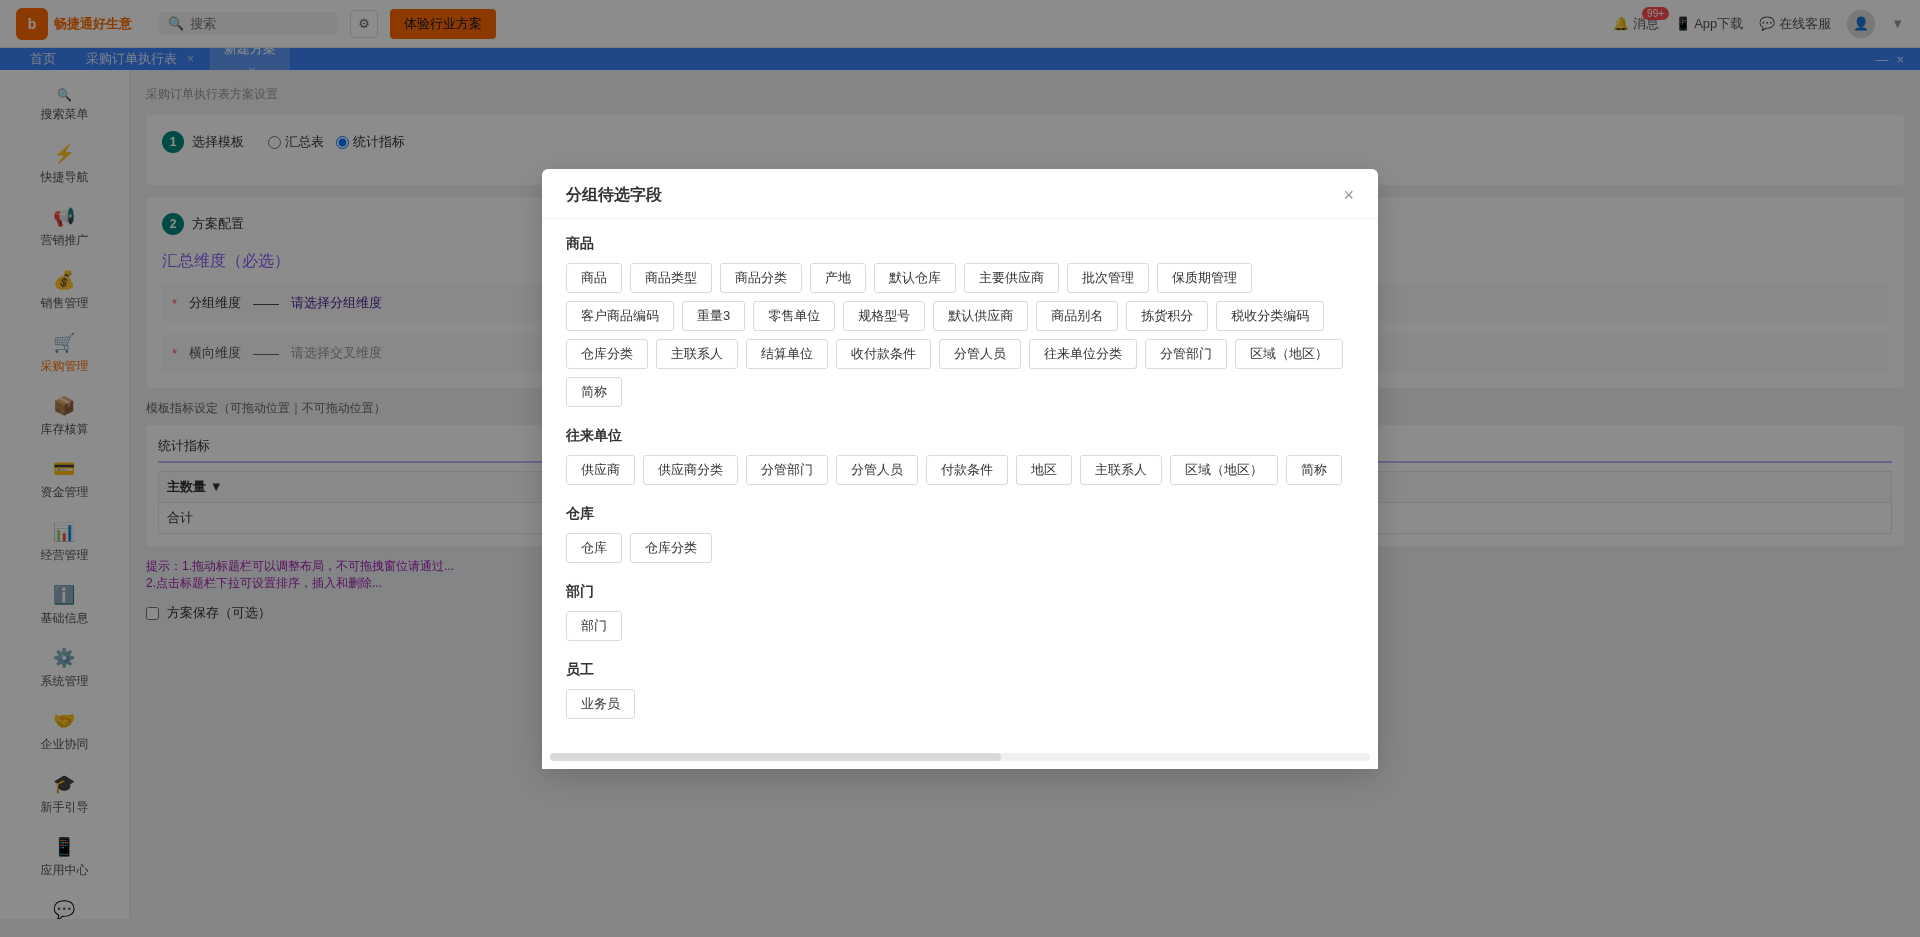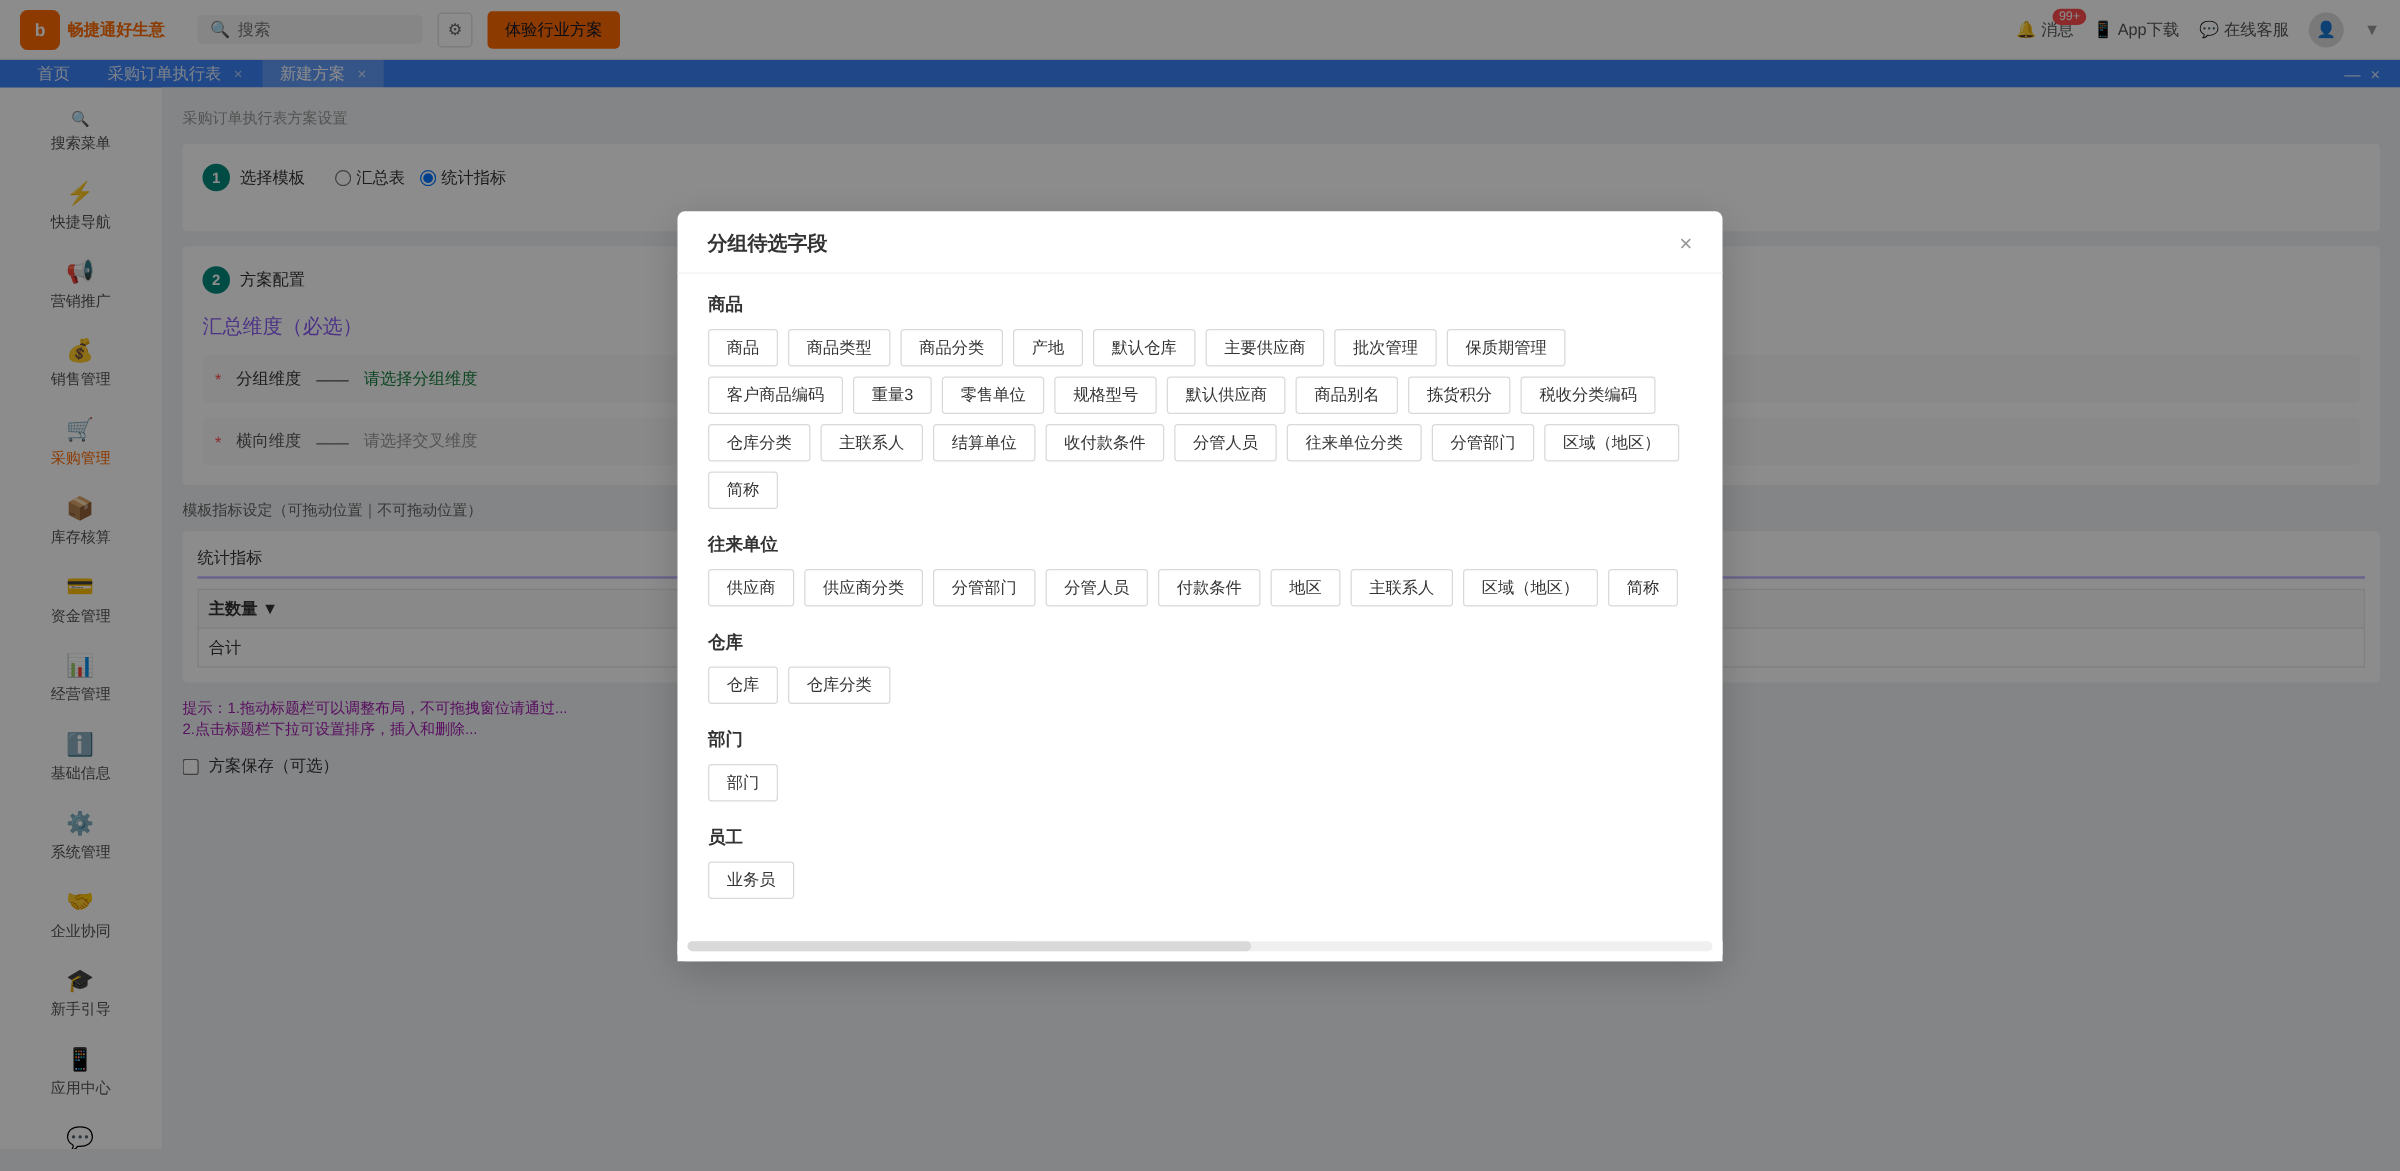--- a/index.html
+++ b/index.html
@@ -18,21 +18,21 @@
     .search-bar input { background: none; border: none; outline: none; font-size: 13px; color: #999; width: 120px; }
     .settings-btn { width: 28px; height: 28px; border: 1px solid #ddd; border-radius: 4px; display: flex; align-items: center; justify-content: center; cursor: pointer; color: #666; }
     .trial-btn { background: #ff6b00; color: #0f172a; border: none; border-radius: 4px; padding: 6px 14px; font-size: 13px; cursor: pointer; }
     .top-right { margin-left: auto; display: flex; align-items: center; gap: 16px; font-size: 13px; color: #555; }
     .notif-badge { position: relative; display: inline-flex; align-items: center; gap: 4px; }
     .badge { background: #ff4d4f; color: #fff; font-size: 10px; border-radius: 10px; padding: 1px 5px; position: absolute; top: -8px; right: -10px; }
 
     
     .nav-tabs { display: flex; align-items: center; height: 22px; background: #3b82f6; padding: 0 16px; gap: 2px; }
     .nav-tab { display: flex; align-items: center; gap: 6px; padding: 6px 14px; border-radius: 4px 4px 0 0; font-size: 13px; color: rgba(255,255,255,0.85); cursor: pointer; }
-    .nav-tab.active { background: rgba(255,255,255,0.2); color: #fff; font-weight: 500; }
+    .nav-tab.active { background: rgba(255,255,255,0.2); color: #fff; font-weight: 500; flex-direction: column; }
     .nav-tab-close { font-size: 12px; opacity: 0.7; margin-left: 4px; }
     .nav-close-all { margin-left: auto; display: flex; align-items: center; gap: 8px; color: rgba(255,255,255,0.8); font-size: 13px; }
 
     
     .main-layout { display: flex; height: calc(937px - 88px); }
 
     
     .sidebar { width: 130px; background: #fff; border-right: 1px solid #e8e8e8; display: flex; flex-direction: column; padding: 8px 0; overflow-y: auto; }
     .sidebar-item { display: flex; flex-direction: column; align-items: center; padding: 10px 8px; cursor: pointer; color: #555; gap: 4px; font-size: 12px; }
     .sidebar-item.active { color: #ff6b00; }
@@ -212,21 +212,21 @@
         <div class="step">
           <div class="step-num">2</div>
           <span class="step-label">方案配置</span>
         </div>
       </div>
       <div style="margin-top:8px; font-size:16px; color:#8b5cf6;">汇总维度（必选）</div>
       <div style="display:flex;align-items:center;gap:12px;margin:12px 0;background:#f9f9f9;padding:10px;border-radius:4px;">
         <span style="color:#ff4d4f;">*</span>
         <span>分组维度</span>
         <span>——</span>
-        <span style="color:#15803d;text-align:right;">请选择分组维度</span>
+        <span style="color:#4c1d95;text-align:right;">请选择分组维度</span>
       </div>
       <div style="margin-top:8px; font-size:13px; color:#555;">
         <div style="display:flex;align-items:center;gap:12px;background:#f9f9f9;padding:10px;border-radius:4px;margin-top:8px;">
           <span style="color:#ff4d4f;">*</span>
           <span>横向维度</span>
           <span>——</span>
           <span style="color:#999;">请选择交叉维度</span>
         </div>
       </div>
     </div>

